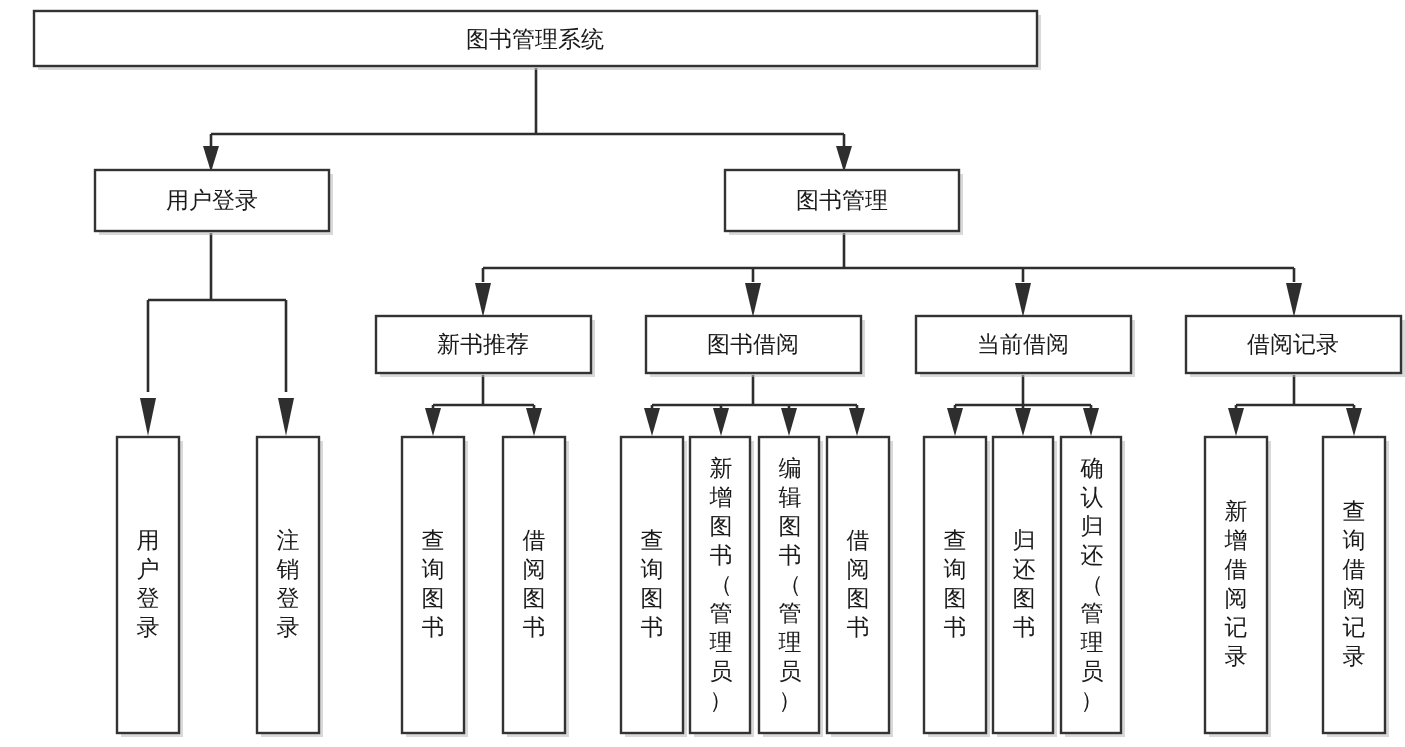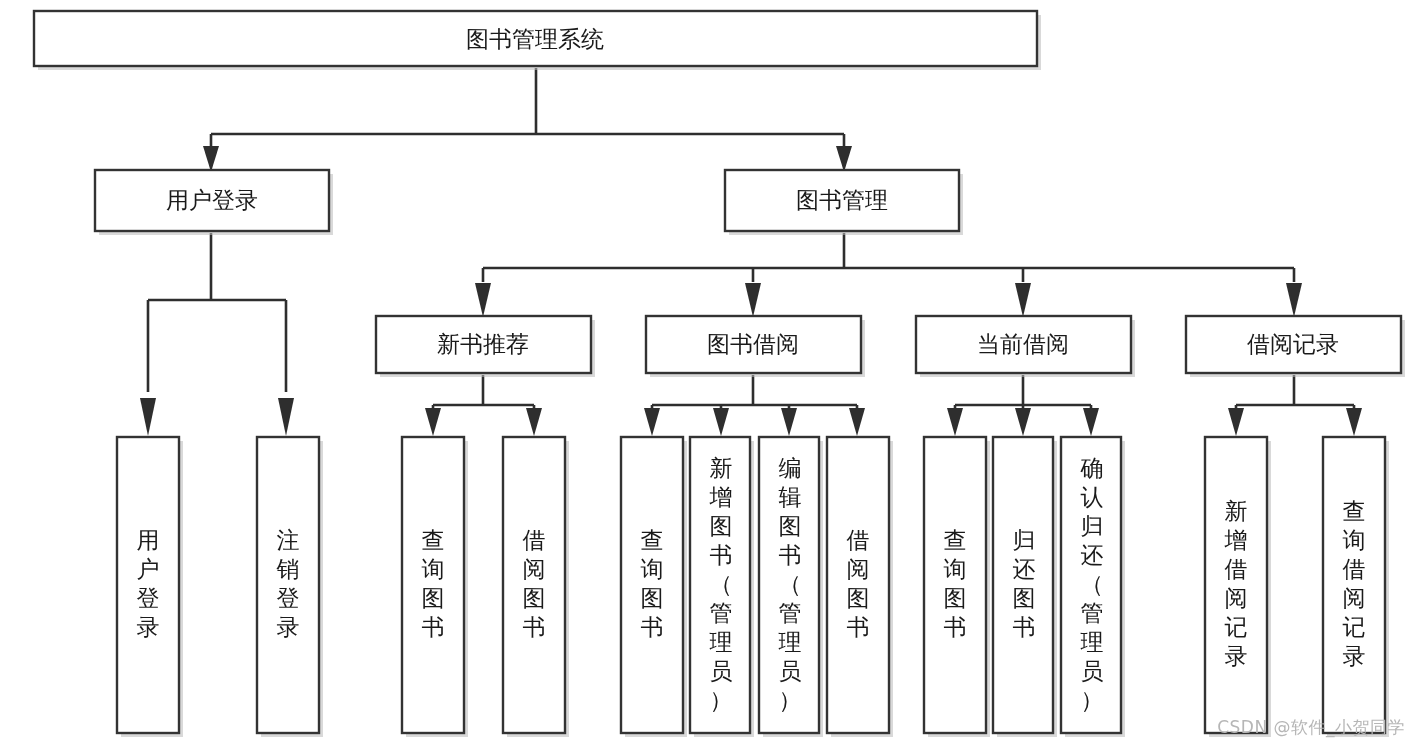--- a/index.html
+++ b/index.html
@@ -258,14 +258,13 @@
       </g>
 
       <g>
         <rect class="node-shadow" x="1313" y="441" width="62" height="296"></rect>
         <rect class="node-rect" x="1309" y="437" width="62" height="296"></rect>
         <text class="node-label-v" x="1340" y="585"><tspan x="1340" y="512.5" dominant-baseline="middle">查</tspan><tspan x="1340" y="541.5" dominant-baseline="middle">询</tspan><tspan x="1340" y="570.5" dominant-baseline="middle">借</tspan><tspan x="1340" y="599.5" dominant-baseline="middle">阅</tspan><tspan x="1340" y="628.5" dominant-baseline="middle">记</tspan><tspan x="1340" y="657.5" dominant-baseline="middle">录</tspan></text>
       </g>
     </g>
   </svg>
 
-  <div class="watermark">CSDN @软件_小贺同学</div>
 </div>
 
 </body></html>

